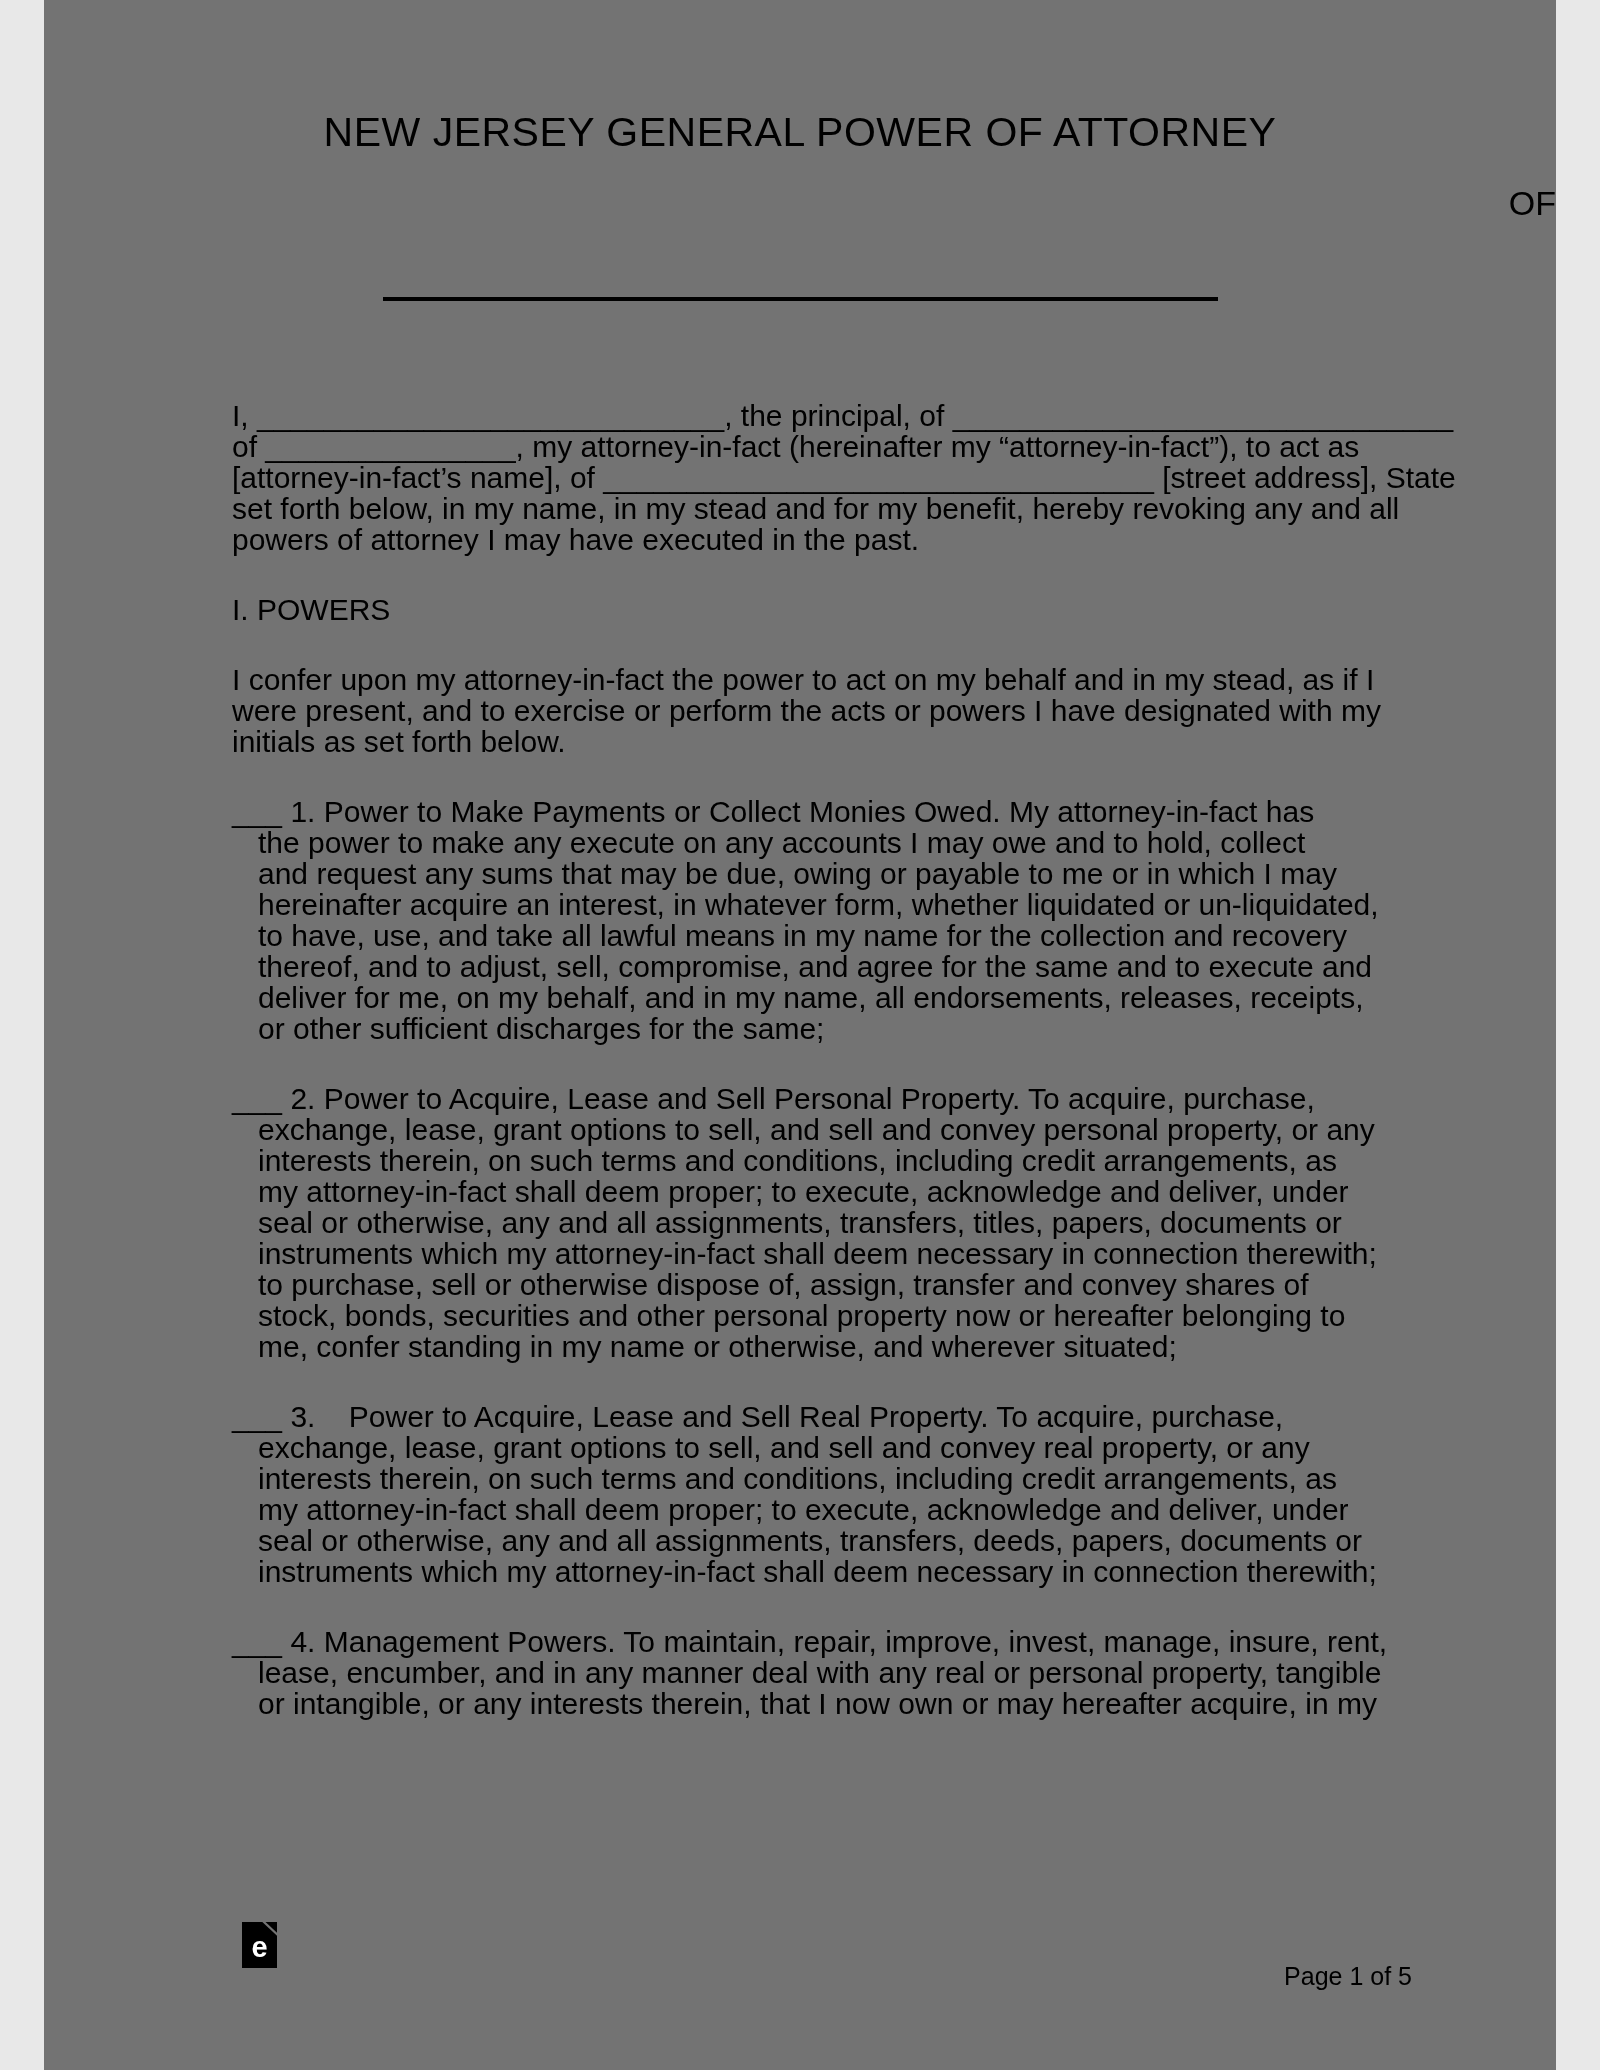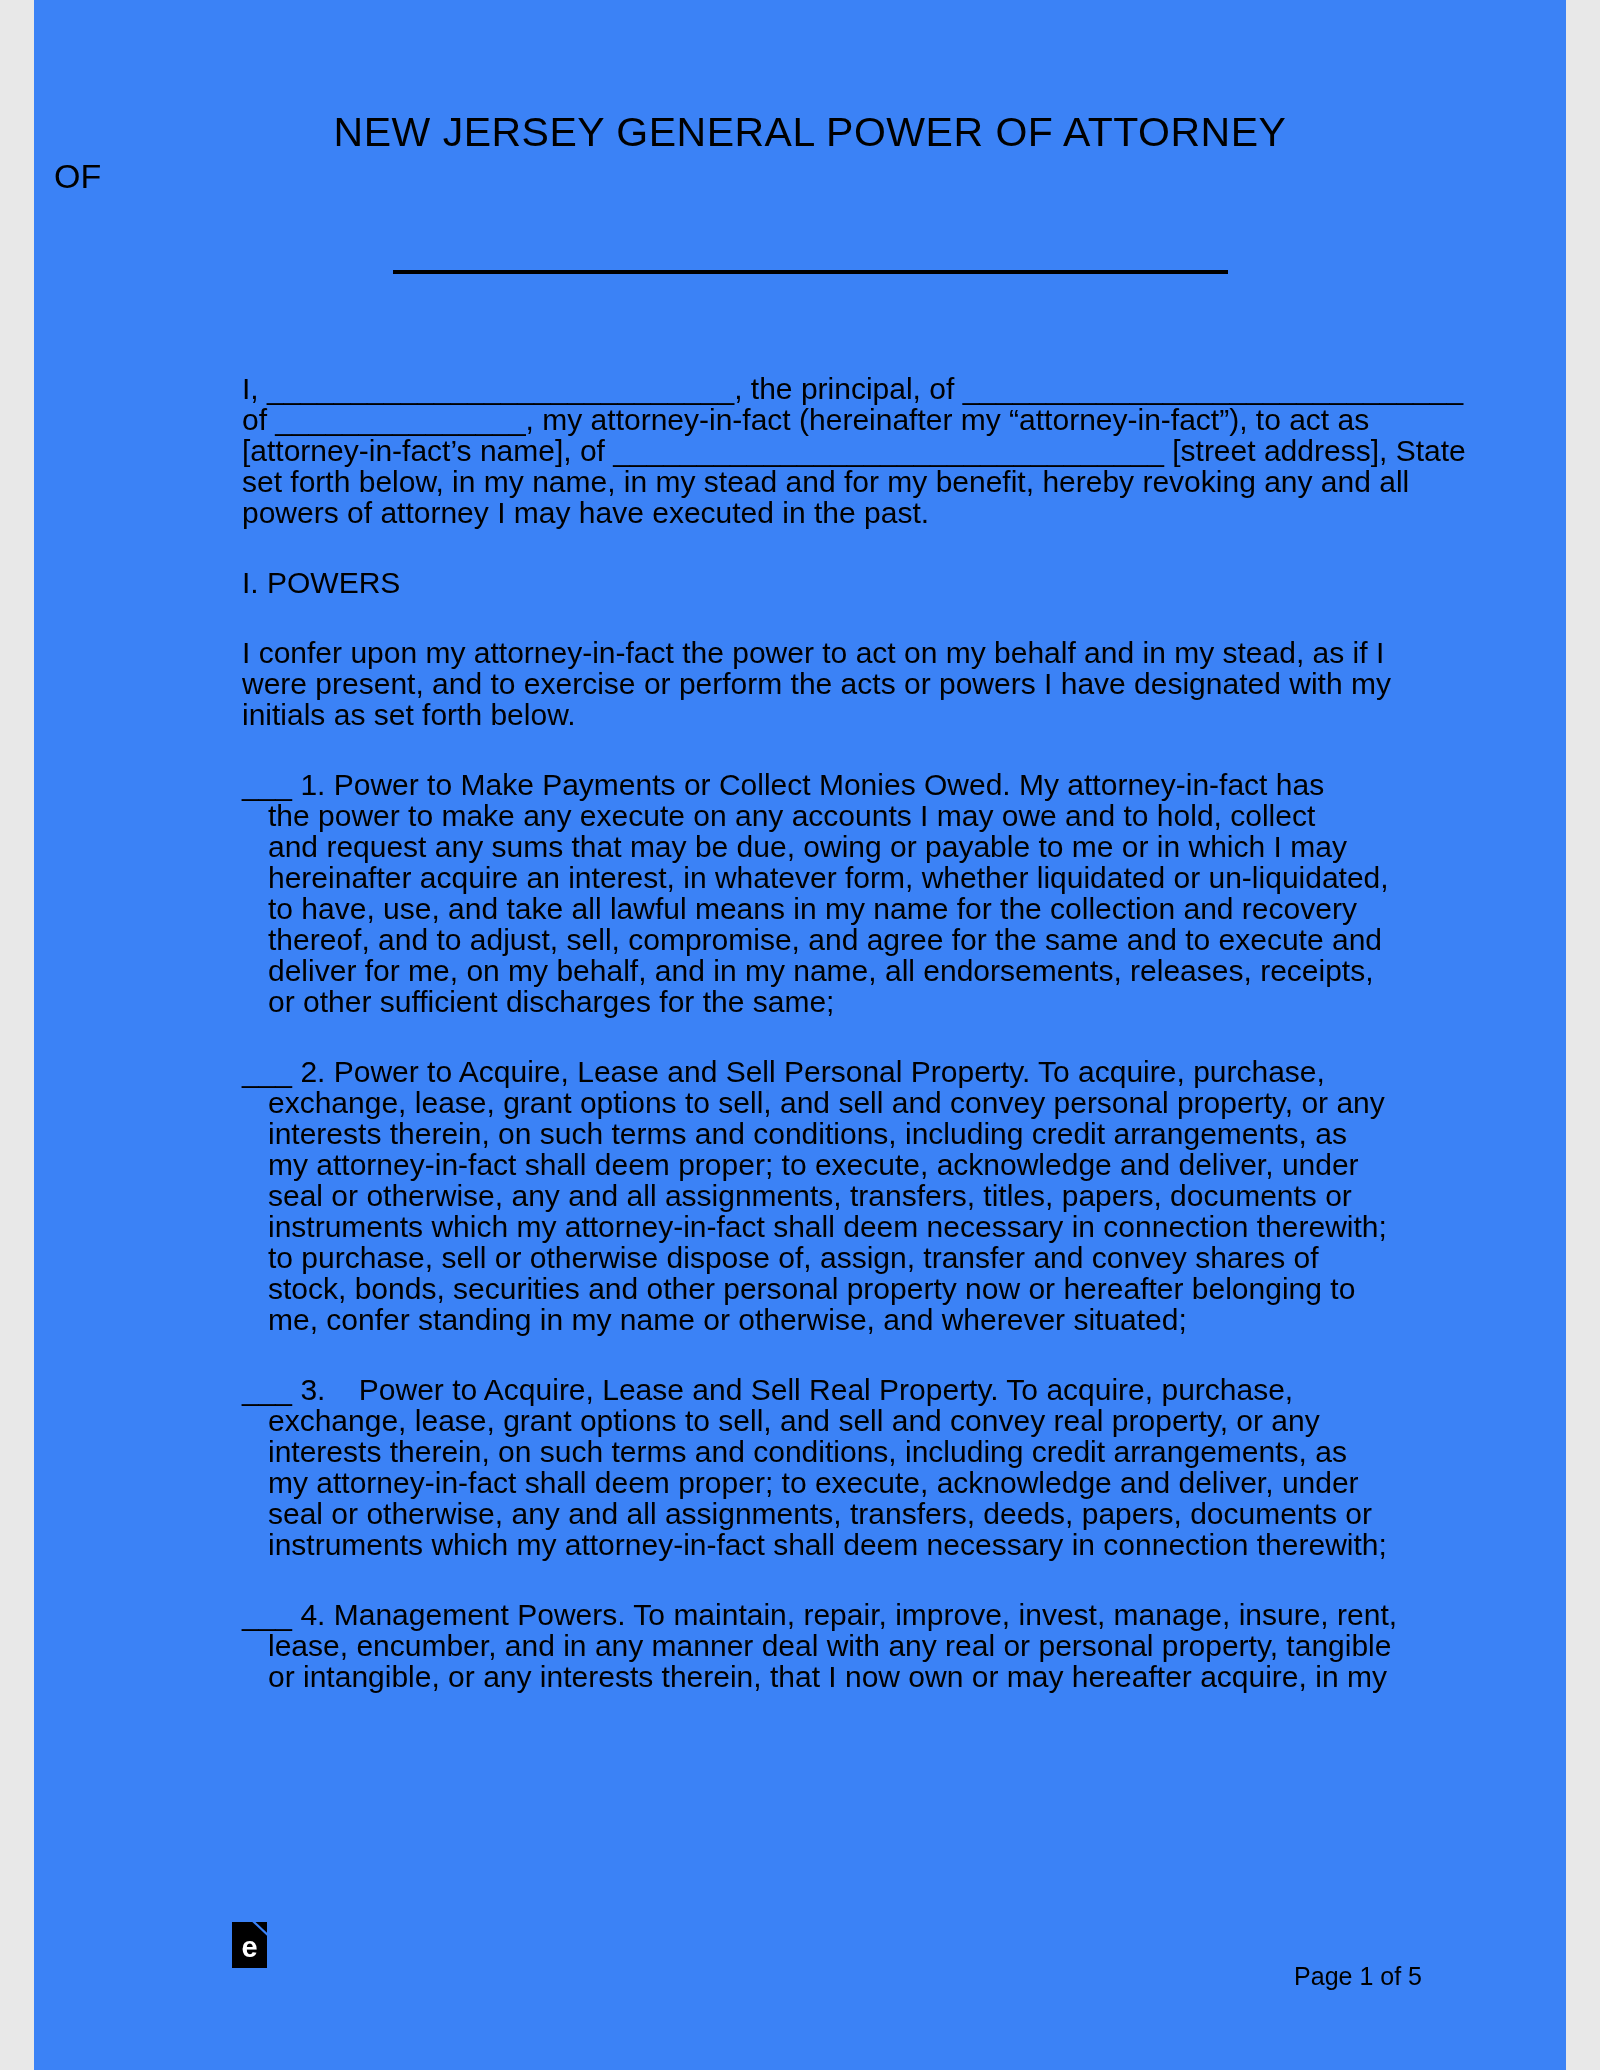--- a/index.html
+++ b/index.html
@@ -1,37 +1,37 @@
 <!DOCTYPE html>
 <html><head>
 <meta charset="utf-8">
 <style>
   html, body { margin: 0; padding: 0; background: #e8e8e8; }
   .page {
     position: relative;
     width: 1512px;
     height: 2070px;
-    background: #3b82f6;
+    background: #737373;
     color: #000000;
     font-family: "Liberation Sans", "DejaVu Sans", sans-serif;
     overflow: hidden;
     margin: 0 auto;
-    padding-left: 20px;
   }
   .doc-title {
     margin: 0;
     padding-top: 108px;
     text-align: center;
     font-size: 41px;
     line-height: 48px;
     font-weight: 400;
     letter-spacing: 0.5px;
   }
   .doc-subtitle {
-    text-align: left;
+    margin-top: 27px;
+    text-align: right;
     font-size: 34px;
     line-height: 40px;
     font-weight: 400;
   }
   .name-rule {
     width: 835px;
     height: 0;
     margin: 74px auto 0;
     border-bottom: 4px solid #000;
   }

